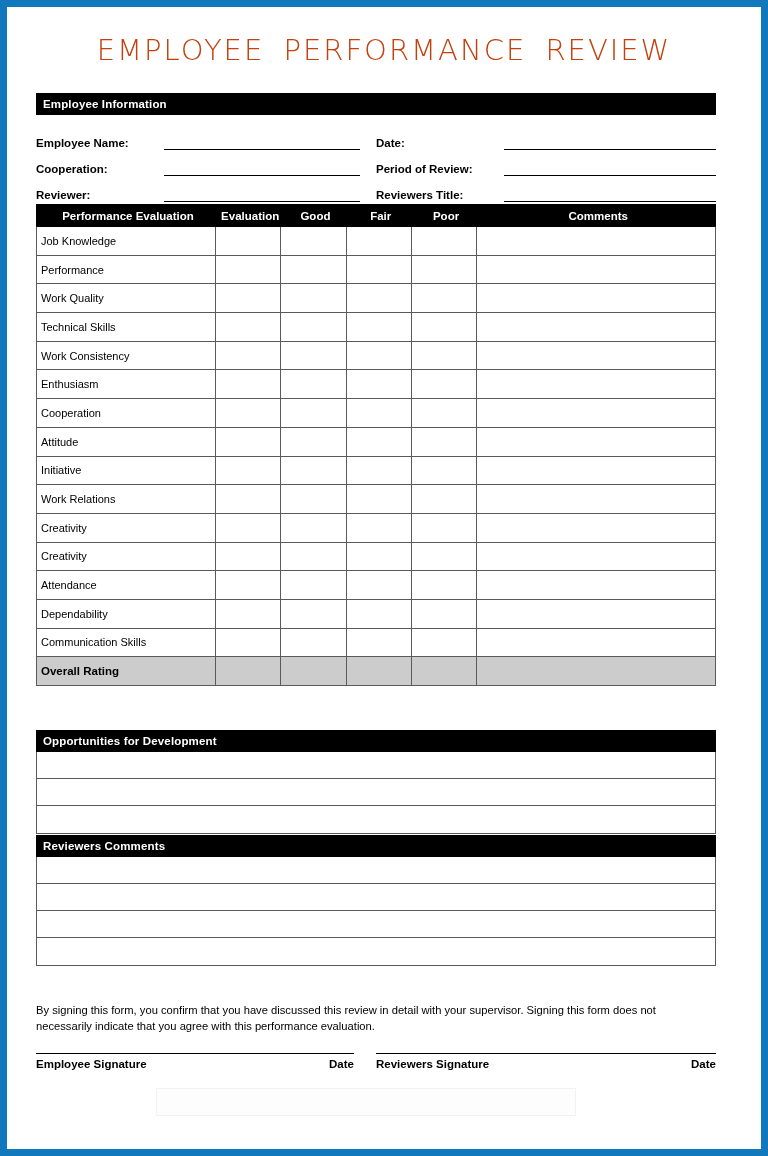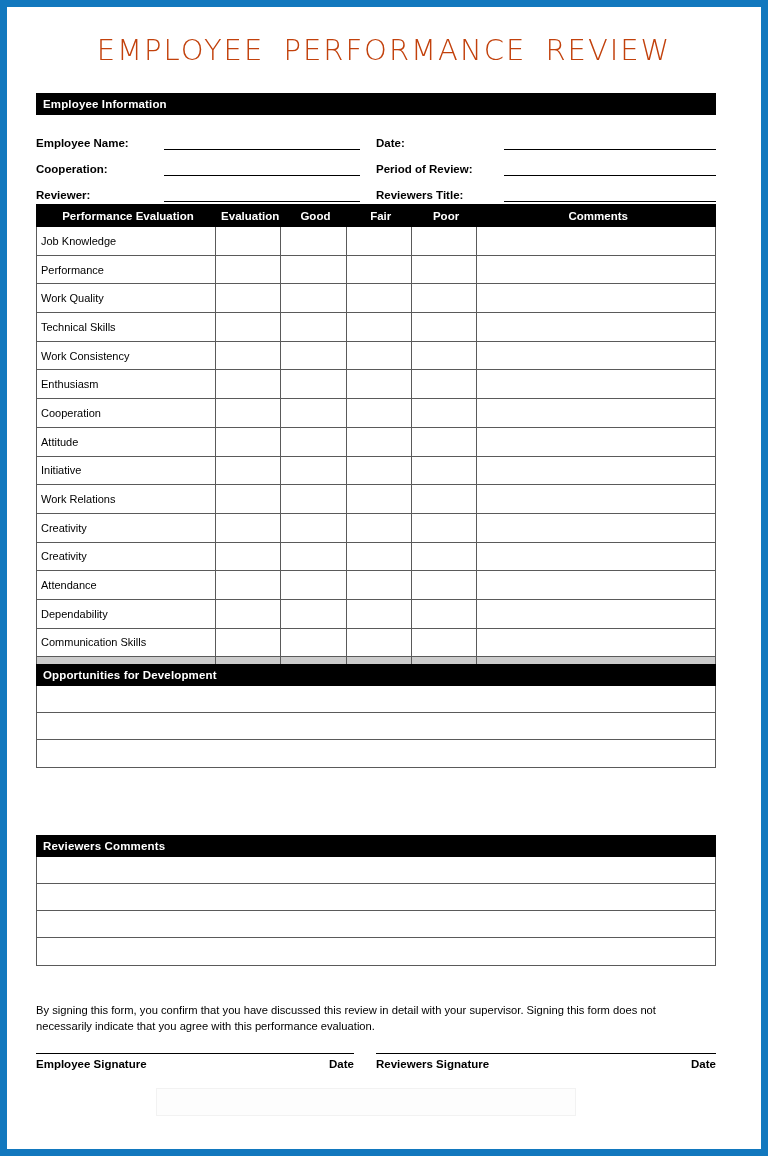--- a/index.html
+++ b/index.html
@@ -130,21 +130,21 @@
   .lines-box {
     border: 1px solid #5a5a5a;
     border-top: none;
   }
   .text-line {
     height: 27px;
     border-bottom: 1px solid #5a5a5a;
   }
   .text-line:last-child { border-bottom: none; }
 
-  #opportunities { top: 656px; }
+  #opportunities { top: 722px; }
   #reviewer-comments { top: 827px; }
 
   
   #disclaimer {
     top: 995px;
     font-size: 11.2px;
     line-height: 15.5px;
     color: #000;
     width: 670px;
   }

